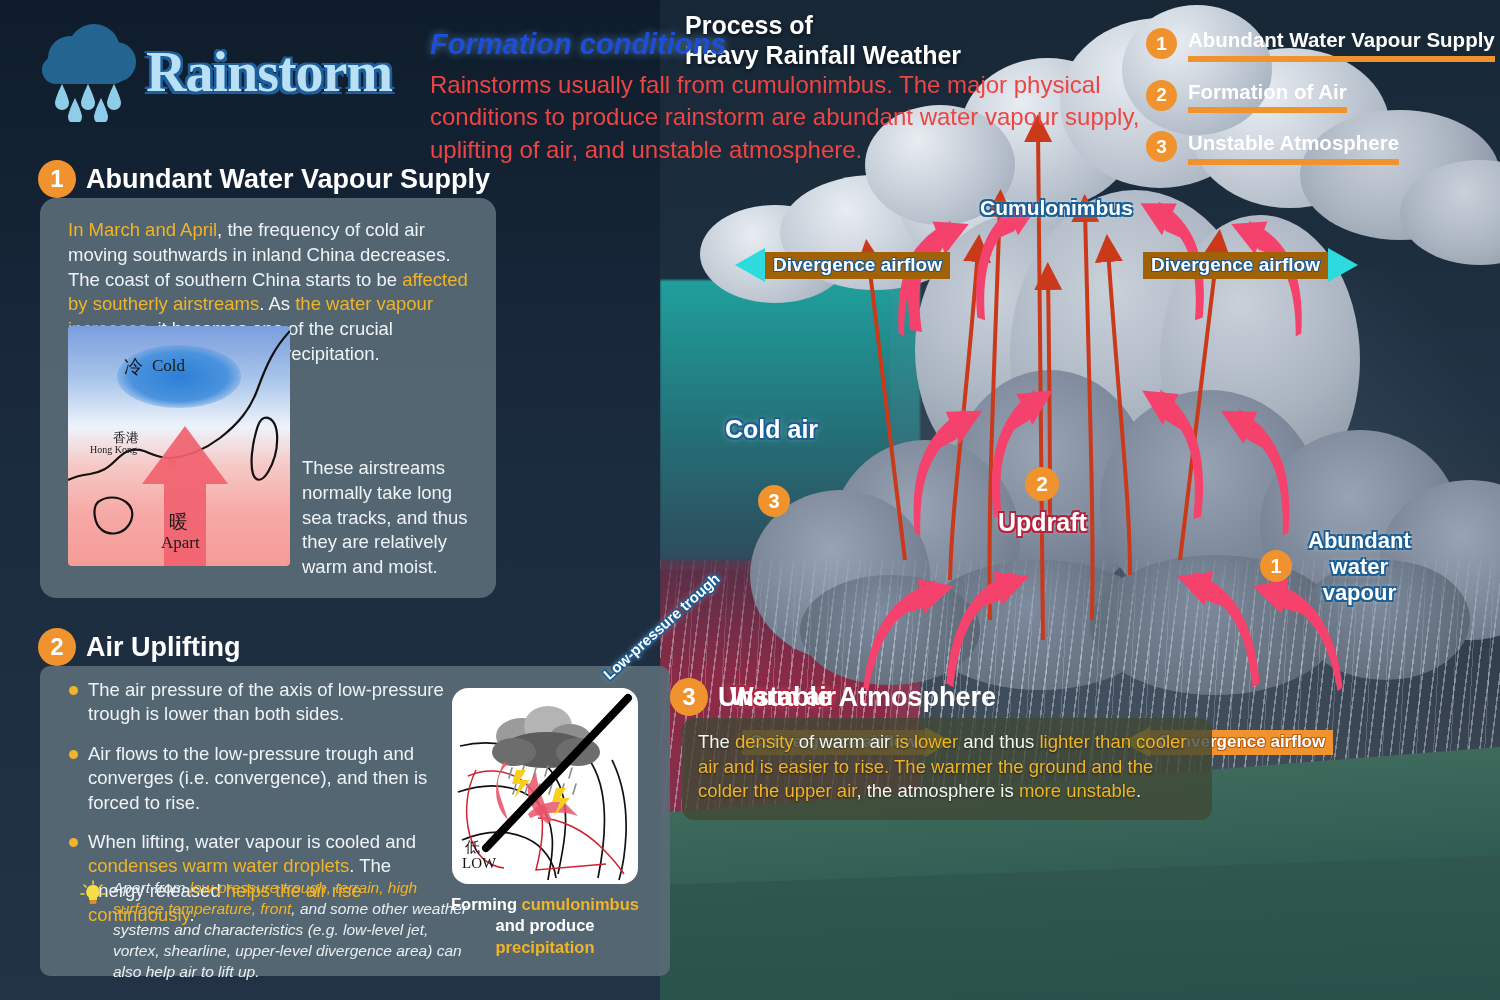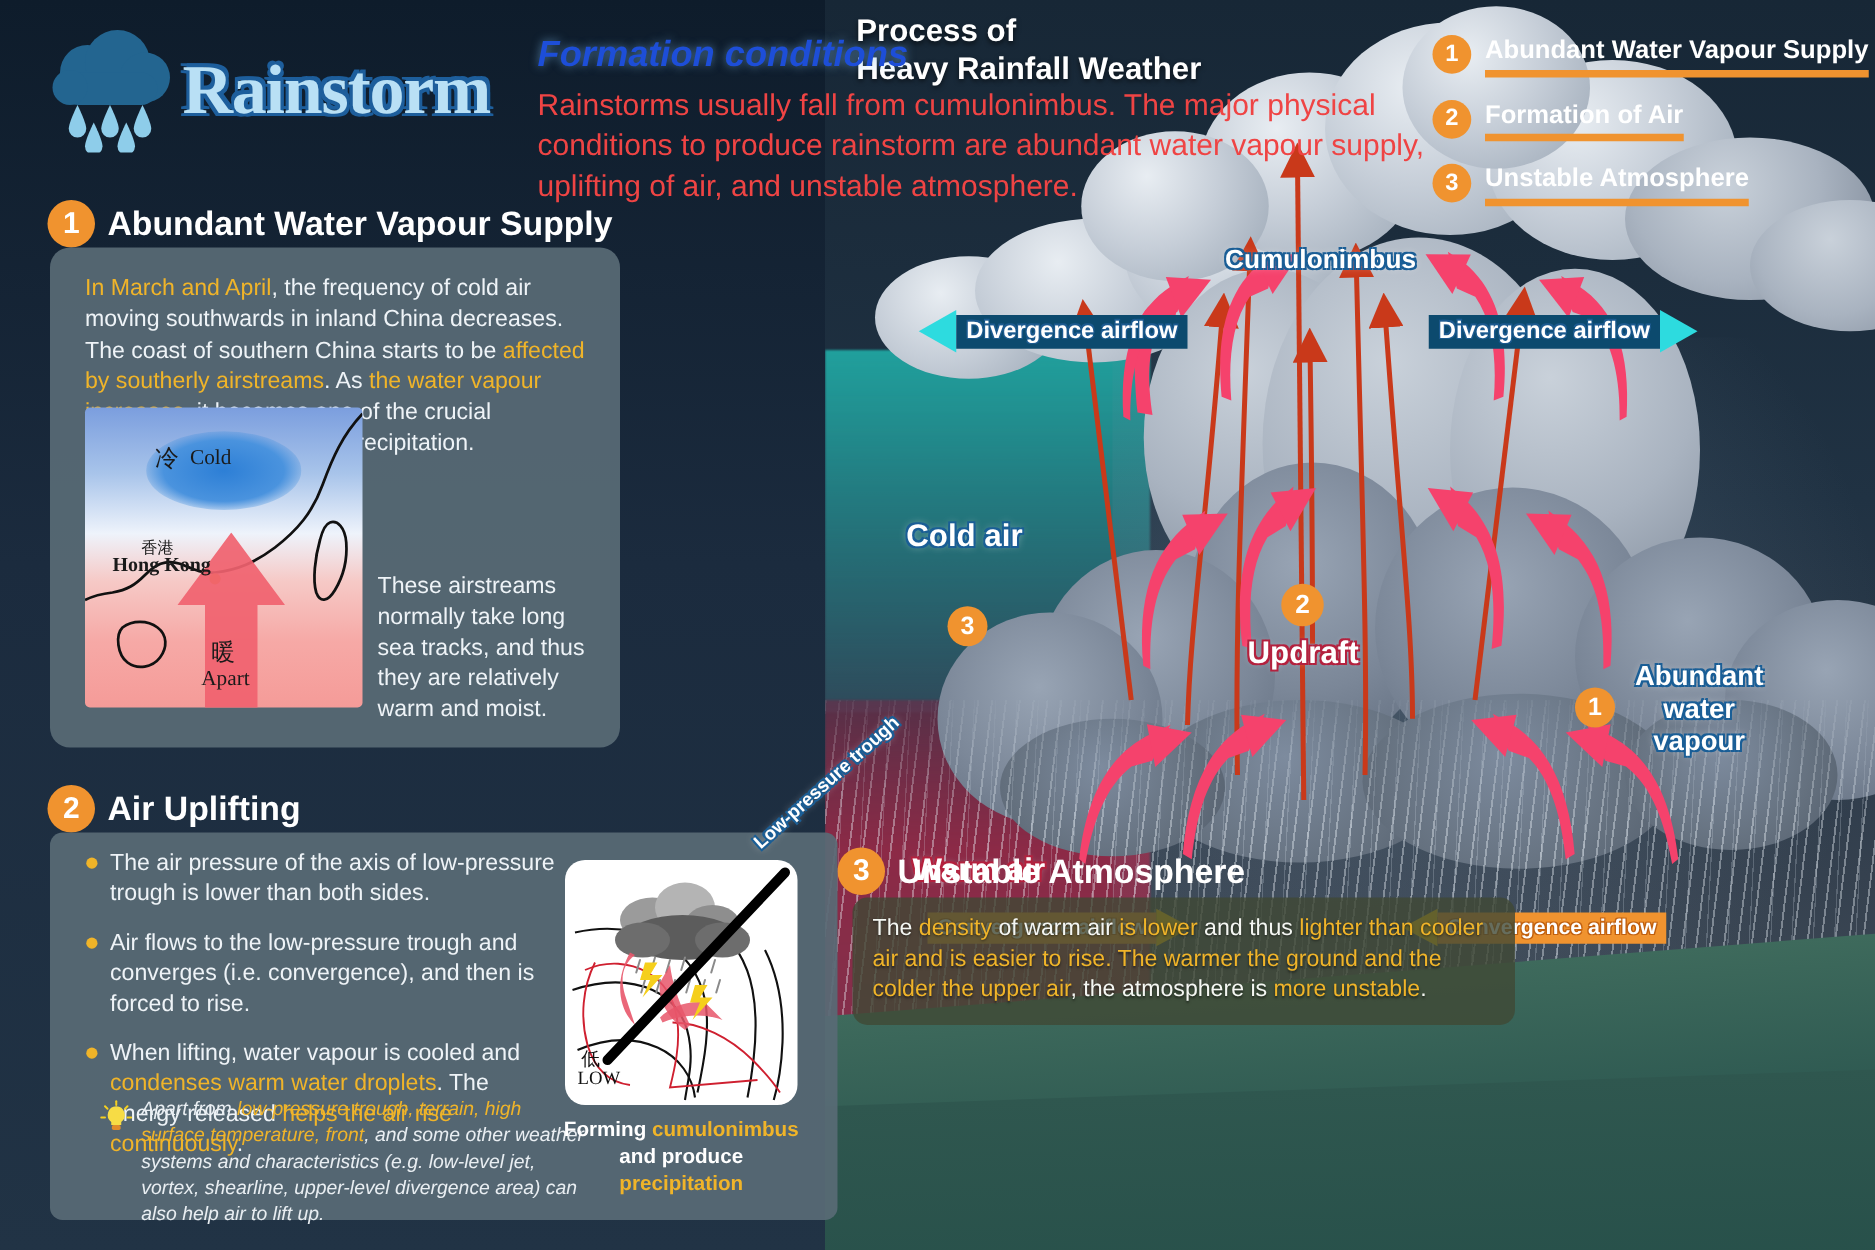--- a/index.html
+++ b/index.html
@@ -67,21 +67,21 @@
 
   
   .chip {
     position:absolute; font-weight:bold; white-space:nowrap;
     display:flex; align-items:center;
   }
   .chiptext {
     padding:2px 8px 3px; color:#fff; font-size:19px;
     text-shadow:-1px -1px 0 #1c5a8f,1px -1px 0 #1c5a8f,-1px 1px 0 #1c5a8f,1px 1px 0 #1c5a8f;
   }
-  .cyanbg { background:#0c4a6e; }
+  .cyanbg { background:#a16207; }
   .orangebg { background:#f0932f; }
   .chiptext.orangebg {
     text-shadow:-1px -1px 0 #c06010,1px -1px 0 #c06010,-1px 1px 0 #c06010,1px 1px 0 #c06010;
   }
   .tri { width:0; height:0; }
 
   .outline-blue {
     color:#fff; font-weight:bold;
     text-shadow:-1.6px -1.6px 0 #1a5e96,1.6px -1.6px 0 #1a5e96,-1.6px 1.6px 0 #1a5e96,1.6px 1.6px 0 #1a5e96,
                 0 0 7px rgba(255,255,255,.55);
@@ -395,21 +395,21 @@
         <path d="M30,176 C38,170 50,170 58,176 C66,182 66,192 60,200 C54,208 42,210 34,204 C26,198 24,182 30,176 z" fill="none" stroke="#111" stroke-width="2.2"></path>
         <circle cx="104" cy="137" r="4.5" fill="#f0932f"></circle>
       </svg>
 
       <svg class="warmarrow" style="left:72px;top:100px;" width="90" height="145">
         <path d="M45,0 L88,58 L66,58 L66,145 L24,145 L24,58 L2,58 z" fill="#f0626f" opacity="0.92"></path>
       </svg>
       <div style="position:absolute;left:56px;top:28px;font-family:'Liberation Serif',serif;font-size:19px;color:#1a1a1a;">冷</div>
       <div style="position:absolute;left:84px;top:30px;font-family:'Liberation Serif',serif;font-size:17px;color:#1a1a1a;">Cold</div>
       <div style="position:absolute;left:45px;top:103px;font-family:'Liberation Serif',serif;font-size:13px;color:#1a1a1a;">香港</div>
-      <div style="position:absolute;left:22px;top:118px;font-family:'Liberation Serif',serif;font-size:16px;color:#1a1a1a;font-weight:bold;">Hong Kong</div>
+      <div style="position:absolute;left:22px;top:118px;font-family:'Liberation Serif',serif;font-size:10px;color:#1a1a1a;">Hong Kong</div>
       <div style="position:absolute;left:101px;top:183px;font-family:'Liberation Serif',serif;font-size:19px;color:#1a1a1a;">暖</div>
       <div style="position:absolute;left:93px;top:207px;font-family:'Liberation Serif',serif;font-size:17px;color:#1a1a1a;">Apart</div>
     </div>
 
     <div class="ptext" style="position:absolute;left:262px;top:258px;width:172px;">These airstreams normally take long sea tracks, and thus they are relatively warm and moist.</div>
   </div>
 
   <div style="position:absolute;left:38px;top:628px;">
     <div class="sec-head">
       <div class="badge">2</div>

